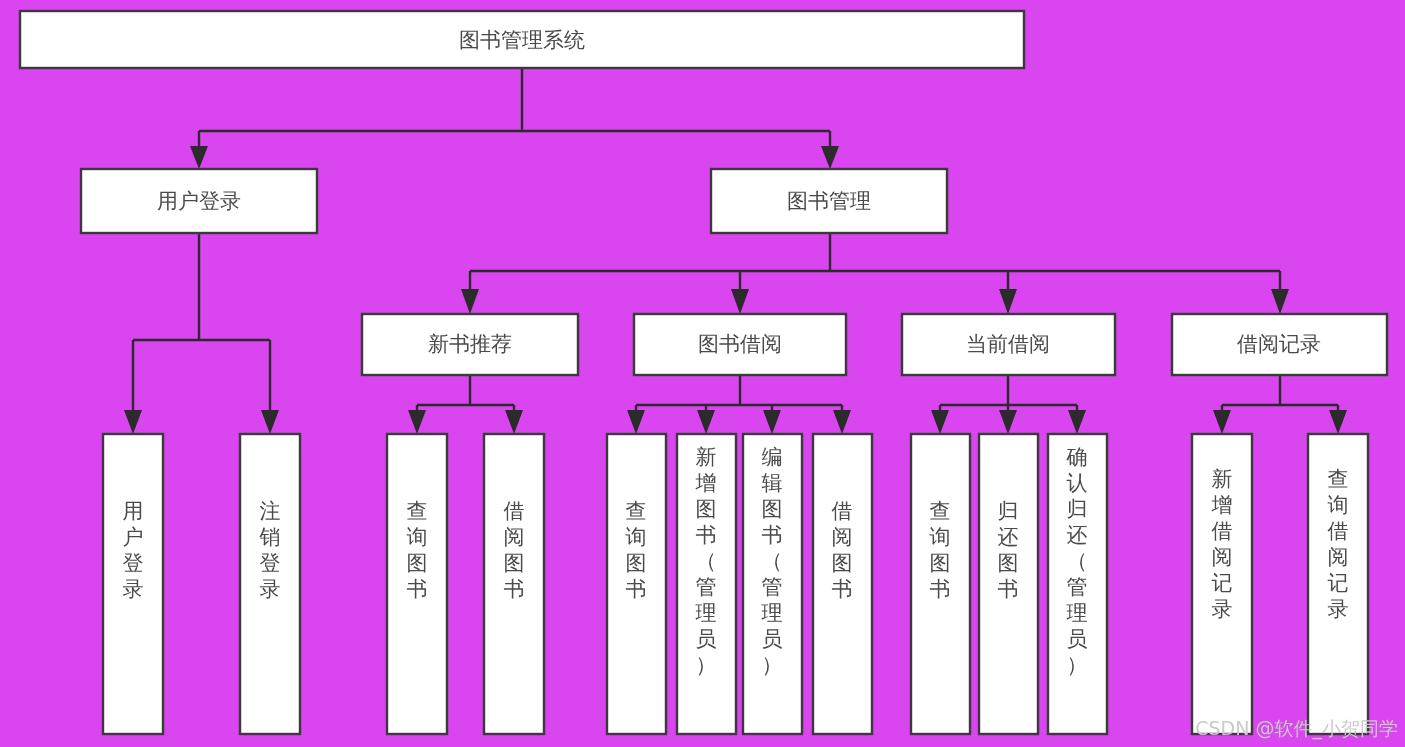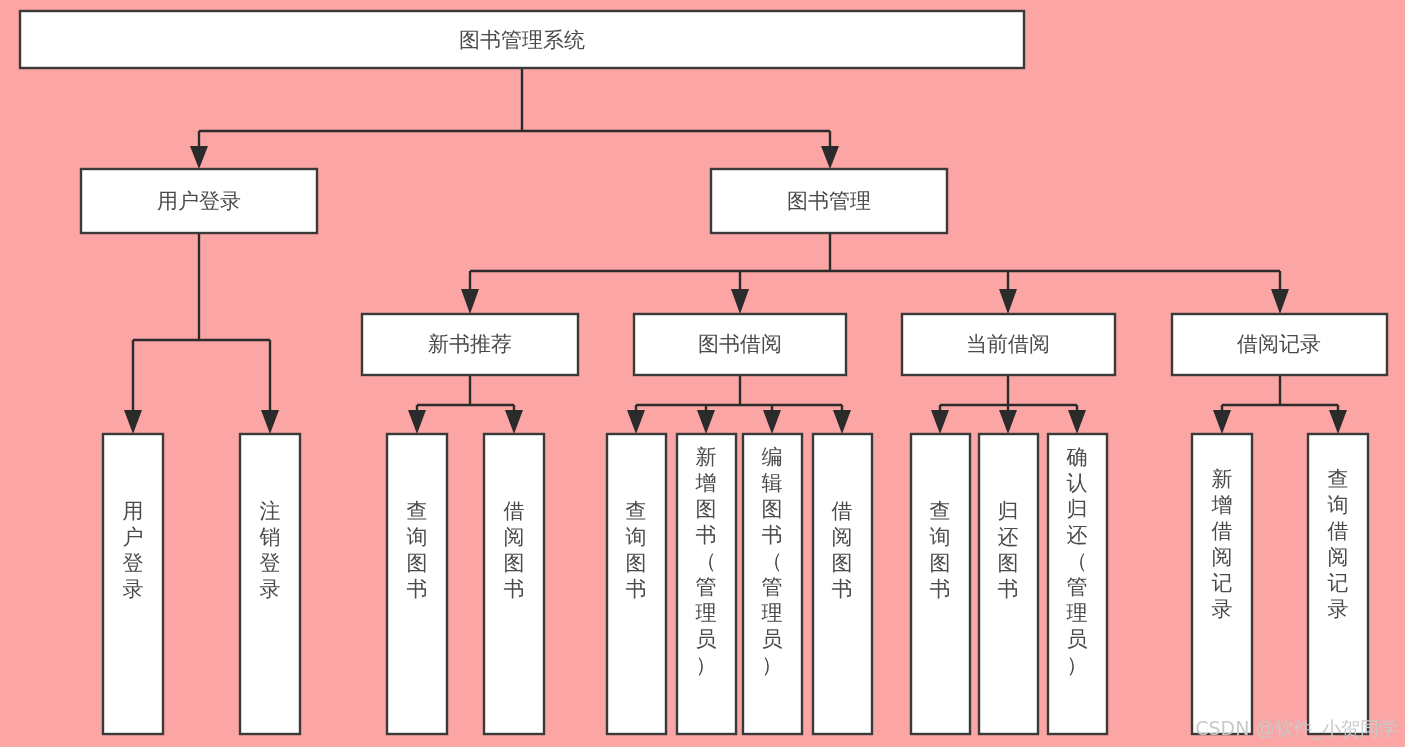--- a/index.html
+++ b/index.html
@@ -8,21 +8,21 @@
     padding: 0;
     background: #ffffff;
   }
   body {
     font-family: "DejaVu Sans", "Liberation Sans", sans-serif;
   }
   #diagram-root {
     position: relative;
     width: 1405px;
     height: 747px;
-    background: #fca5a5;
+    background: #d946ef;
     overflow: hidden;
   }
   svg.diagram-canvas {
     position: absolute;
     top: 0;
     left: 0;
     width: 1405px;
     height: 747px;
     display: block;
   }

